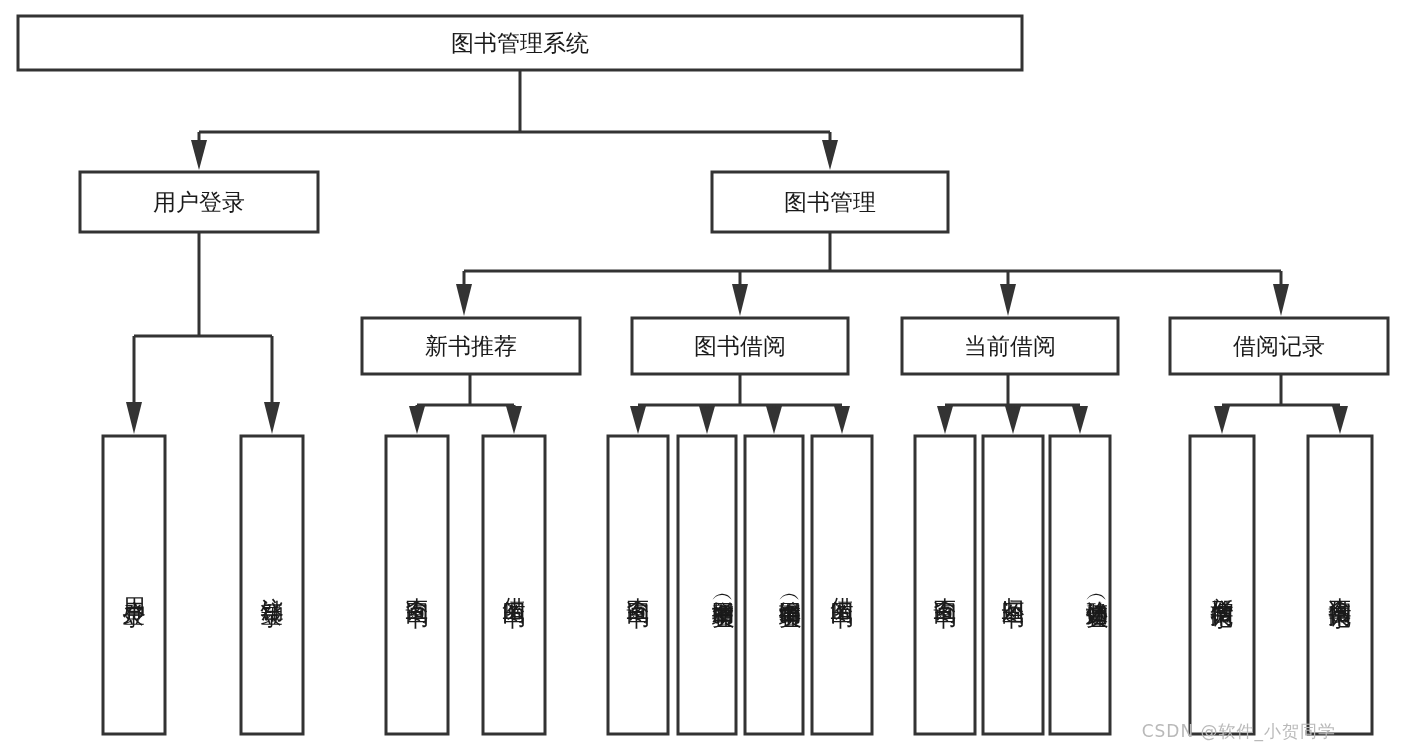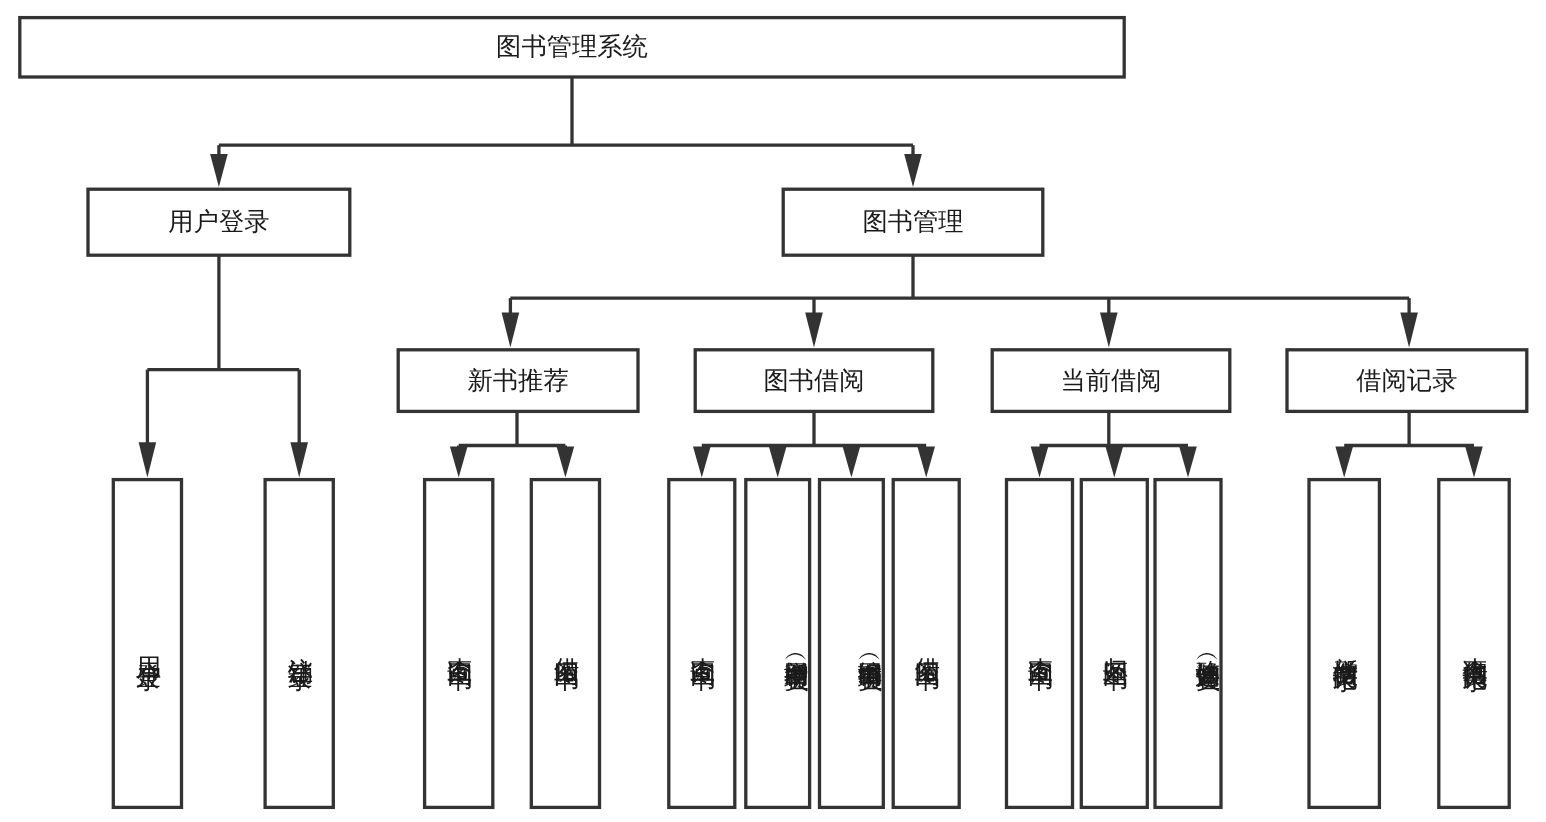--- a/index.html
+++ b/index.html
@@ -180,13 +180,14 @@
   <div class="leaf-label" style="left:608px;top:436px;width:60px;height:298px;">查询图书</div>
   <div class="leaf-label" style="left:678px;top:440px;width:58px;height:294px;align-items:flex-start;font-size:22px;letter-spacing:1px;">新增图书（管理员）</div>
   <div class="leaf-label" style="left:745px;top:440px;width:58px;height:294px;align-items:flex-start;font-size:22px;letter-spacing:1px;">编辑图书（管理员）</div>
   <div class="leaf-label" style="left:812px;top:436px;width:60px;height:298px;">借阅图书</div>
   <div class="leaf-label" style="left:915px;top:436px;width:60px;height:298px;">查询图书</div>
   <div class="leaf-label" style="left:983px;top:436px;width:60px;height:298px;">归还图书</div>
   <div class="leaf-label" style="left:1050px;top:440px;width:60px;height:294px;align-items:flex-start;font-size:22px;letter-spacing:1px;">确认归还（管理员）</div>
   <div class="leaf-label" style="left:1190px;top:436px;width:64px;height:298px;letter-spacing:2px;">新增借阅记录</div>
   <div class="leaf-label" style="left:1308px;top:436px;width:64px;height:298px;letter-spacing:2px;">查询借阅记录</div>
 
+  <div class="watermark">CSDN @软件_小贺同学</div>
 </div>
 
 </body></html>

